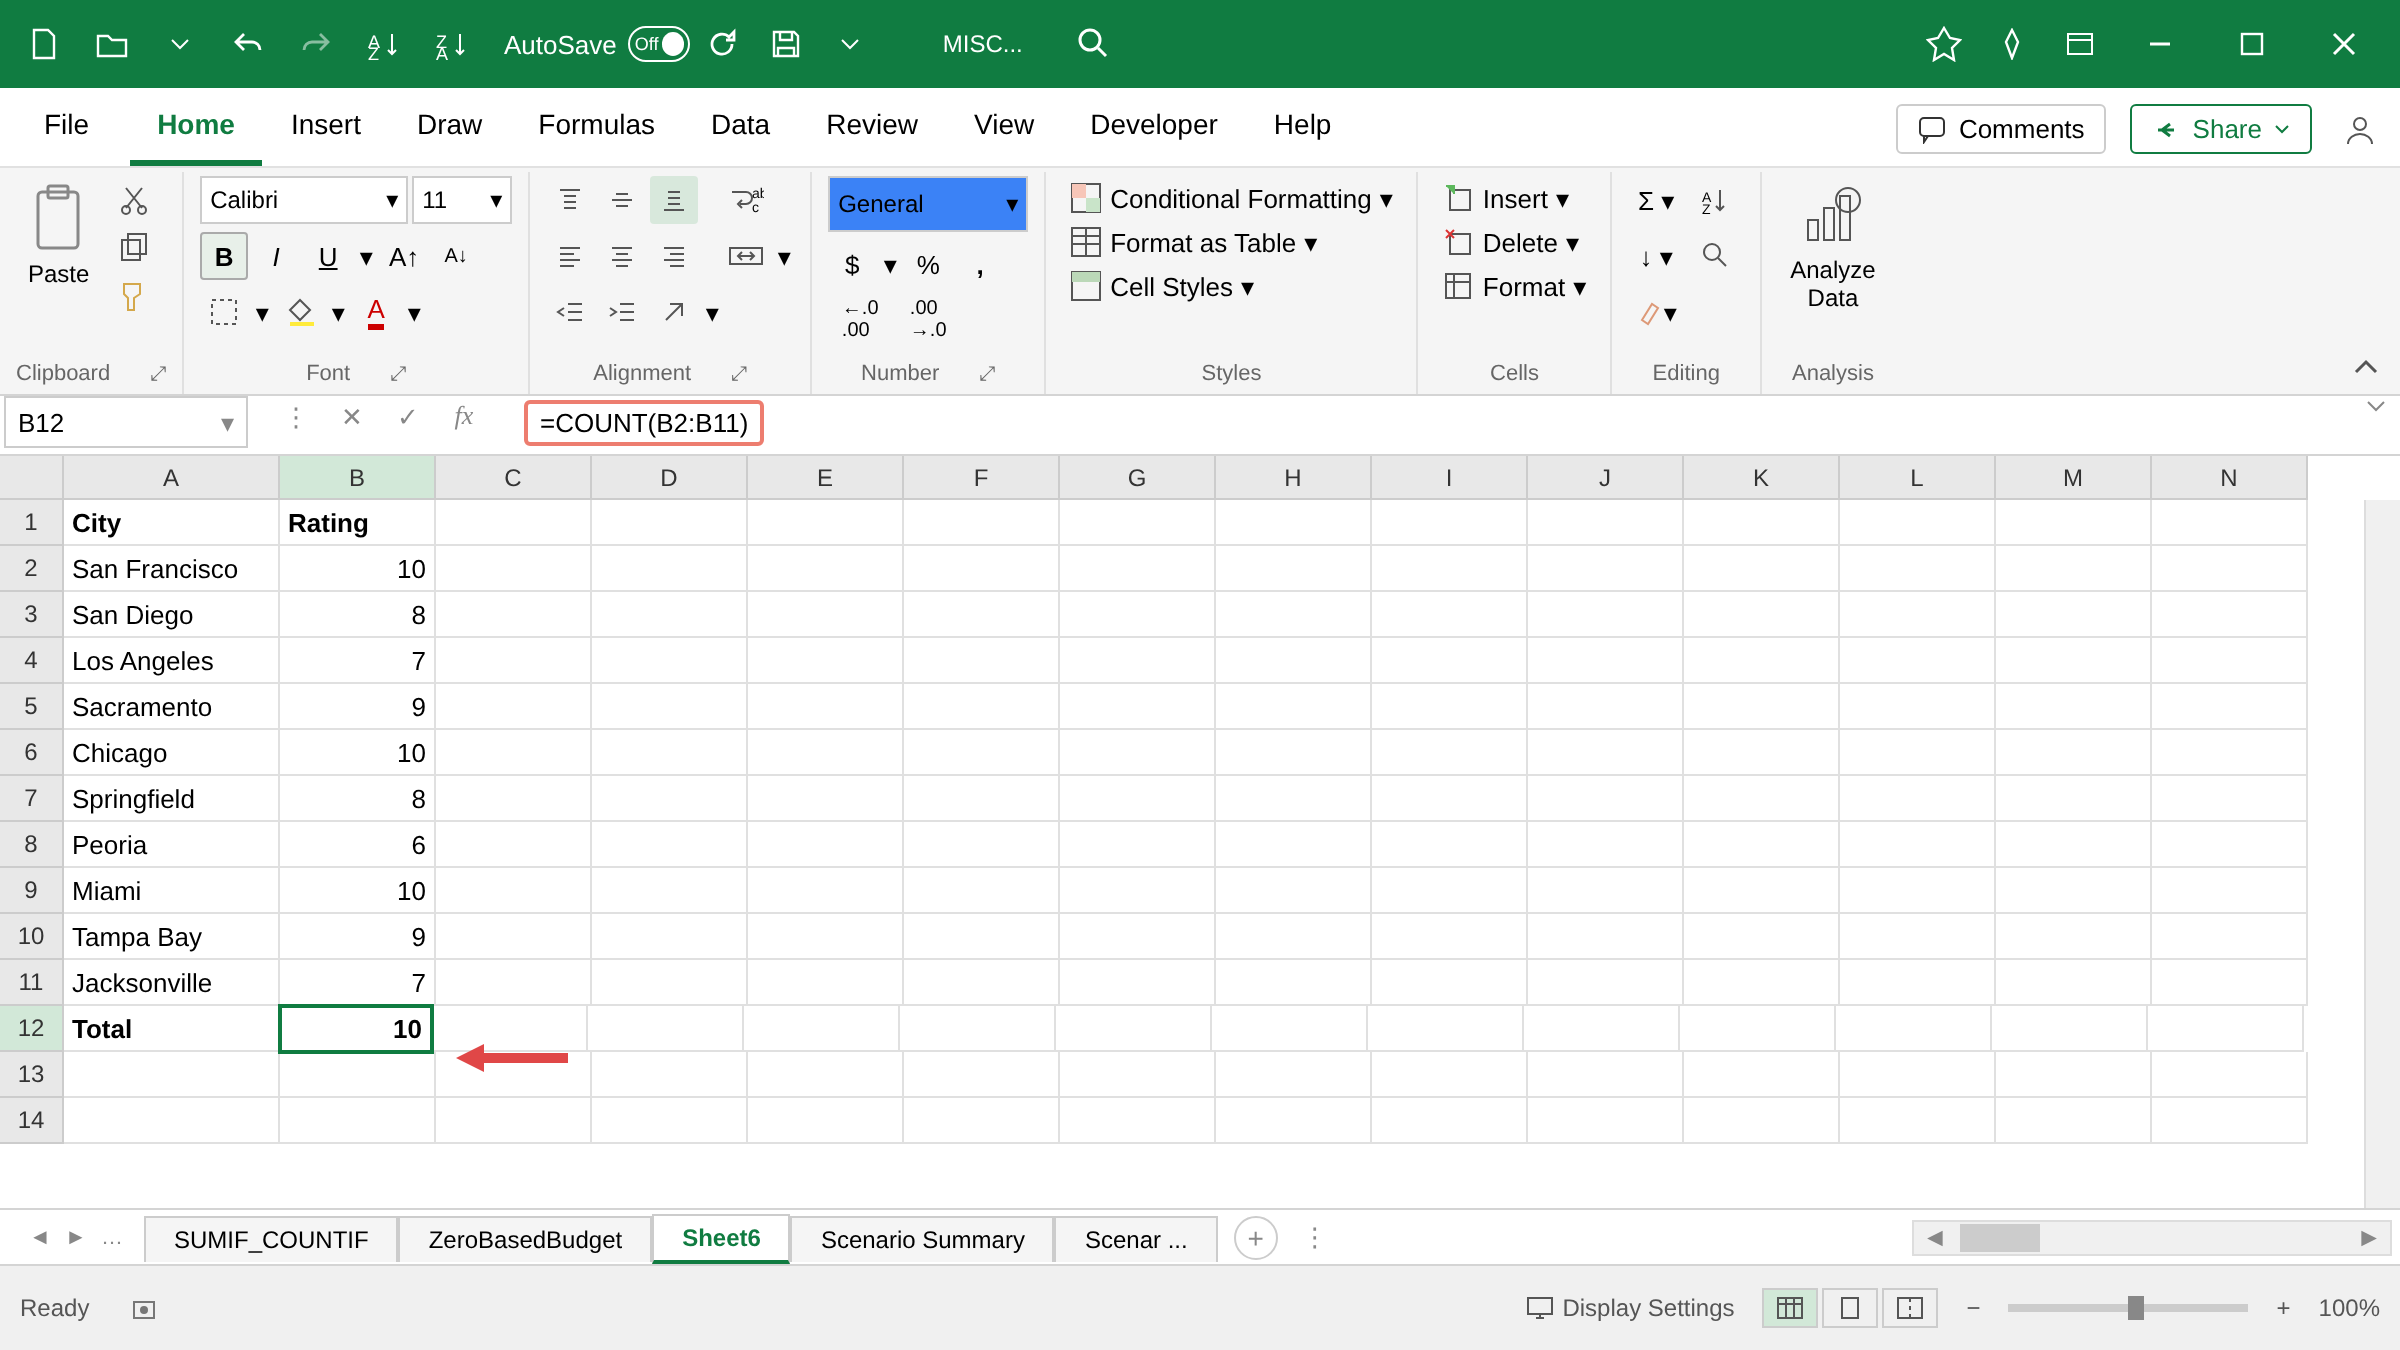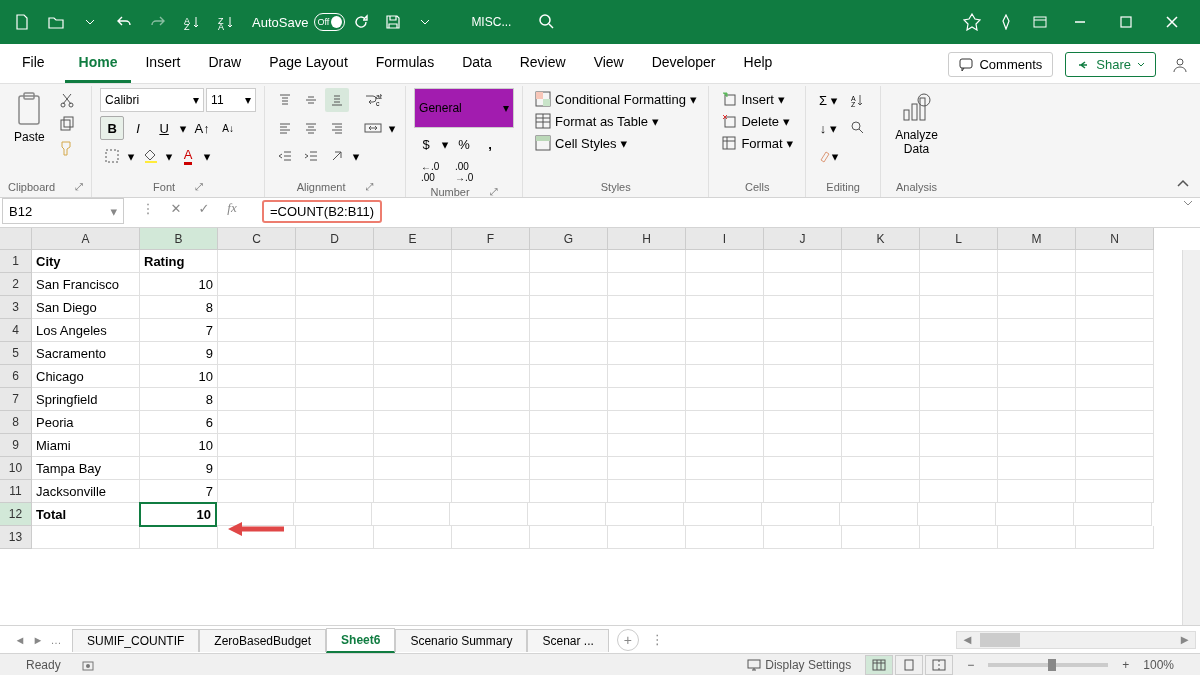--- a/index.html
+++ b/index.html
@@ -31,21 +31,21 @@
 .ribbon-group { border-right: 1px solid #e0e0e0; padding: 2px 8px; display: flex; flex-direction: column; }
 .ribbon-group-content { flex: 1; display: flex; align-items: flex-start; gap: 4px; }
 .ribbon-group-label { text-align: center; font-size: 11px; color: #666; padding: 2px 0; display: flex; align-items: center; justify-content: center; gap: 20px; }
 .ribbon-group-label .launcher { font-size: 10px; cursor: pointer; }
 .big-btn { display: flex; flex-direction: column; align-items: center; justify-content: center; padding: 4px 6px; cursor: pointer; gap: 4px; }
 .small-btn { width: 24px; height: 24px; display: flex; align-items: center; justify-content: center; cursor: pointer; border-radius: 2px; }
 .vert-stack { display: flex; flex-direction: column; gap: 0; }
 .hor-stack { display: flex; gap: 2px; align-items: center; }
 .font-combo { width: 104px; height: 24px; border: 1px solid #ccc; background: #fff; font-size: 12px; padding: 0 4px; display: flex; align-items: center; justify-content: space-between; }
 .size-combo { width: 50px; height: 24px; border: 1px solid #ccc; background: #fff; font-size: 12px; padding: 0 4px; display: flex; align-items: center; justify-content: space-between; }
-.dropdown-combo { height: 40px; border: 1px solid #ccc; background: #a21caf; font-size: 12px; padding: 0 4px; display: flex; align-items: center; justify-content: space-between; }
+.dropdown-combo { height: 28px; border: 1px solid #ccc; background: #3b82f6; font-size: 12px; padding: 0 4px; display: flex; align-items: center; justify-content: space-between; }
 .ribbon-item { display: flex; align-items: center; gap: 4px; padding: 3px 4px; cursor: pointer; font-size: 13px; }
 
 
 .formula-bar { height: 30px; background: #fff; border-bottom: 1px solid #d4d4d4; display: flex; align-items: flex-start; }
 .name-box { width: 122px; height: 26px; border: 1px solid #ccc; margin: 0 2px; padding: 0 6px; font-size: 13px; display: flex; align-items: center; justify-content: space-between; background: #fff; }
 .fx-buttons { display: flex; align-items: center; gap: 8px; padding: 0 12px; }
 .fx-btn { width: 20px; height: 20px; display: flex; align-items: center; justify-content: center; color: #888; cursor: pointer; }
 .fx-label { font-style: italic; font-size: 13px; font-family: 'Times New Roman', serif; }
 .formula-input { flex: 1; height: 26px; padding: 2px 8px; font-size: 13px; display: flex; align-items: center; }
 .formula-highlight { border: 2px solid #ed7d6f; border-radius: 3px; padding: 2px 6px; }
@@ -75,21 +75,21 @@
 .sheet-tabs-bar { height: 28px; background: #fff; border-top: 1px solid #d4d4d4; display: flex; align-items: center; padding: 0 4px; }
 .sheet-nav { display: flex; gap: 2px; align-items: center; padding: 0 8px; }
 .sheet-nav-btn { width: 16px; height: 16px; color: #888; display: flex; align-items: center; justify-content: center; cursor: pointer; font-size: 11px; }
 .sheet-tab { padding: 4px 14px; border: 1px solid #ccc; border-bottom: none; font-size: 12px; cursor: pointer; background: #f5f5f5; margin-top: 2px; }
 .sheet-tab.active { background: #fff; border-bottom: 2px solid #107c41; font-weight: 600; color: #107c41; }
 .new-sheet-btn { width: 22px; height: 22px; border: 1px solid #ccc; border-radius: 50%; display: flex; align-items: center; justify-content: center; cursor: pointer; margin-left: 8px; font-size: 14px; color: #888; }
 .hscroll { margin-left: auto; width: 240px; height: 18px; background: #f0f0f0; border: 1px solid #ddd; display: flex; align-items: center; }
 .hscroll-thumb { width: 40px; height: 14px; background: #ccc; margin-left: 2px; }
 
 
-.status-bar { height: 22px; background: #f0f0f0; border-top: 1px solid #d4d4d4; display: flex; align-items: center; padding: 0 26px; font-size: 12px; color: #555; }
+.status-bar { height: 43px; background: #f0f0f0; border-top: 1px solid #d4d4d4; display: flex; align-items: center; padding: 0 10px; font-size: 12px; color: #555; }
 .status-right { margin-left: auto; display: flex; align-items: center; gap: 14px; }
 .view-btns { display: flex; gap: 2px; }
 .view-btn { width: 28px; height: 20px; border: 1px solid #ccc; display: flex; align-items: center; justify-content: center; cursor: pointer; }
 .view-btn.active { background: #d2e8d8; }
 .zoom-slider { width: 120px; height: 4px; background: #ccc; position: relative; }
 .zoom-thumb { position: absolute; left: 60px; top: -4px; width: 8px; height: 12px; background: #888; }
 
 svg { display: block; }
 </style>
 </head>
@@ -199,21 +199,20 @@
         </svg>
       </div>
   </div>
 </div>
 
 <div class="ribbon-tabs">
   <div class="ribbon-tab">File</div>
   <div class="ribbon-tab active">Home</div>
   <div class="ribbon-tab">Insert</div>
   <div class="ribbon-tab">Draw</div>
-  <div class="ribbon-tab">Page Layout</div>
   <div class="ribbon-tab">Formulas</div>
   <div class="ribbon-tab">Data</div>
   <div class="ribbon-tab">Review</div>
   <div class="ribbon-tab">View</div>
   <div class="ribbon-tab">Developer</div>
   <div class="ribbon-tab">Help</div>
   <div class="ribbon-right">
     <div class="comments-btn">
       <svg width="14" height="14">
           <rect x="1" y="1" width="12" height="9" rx="2" fill="none" stroke="#333"></rect>
@@ -822,20 +821,37 @@
         <div class="cell col-other"></div>
         <div class="cell col-other"></div>
         <div class="cell col-other"></div>
         <div class="cell col-other"></div>
         <div class="cell col-other"></div>
         <div class="cell col-other"></div>
         <div class="cell col-other"></div>
         <div class="cell col-other"></div>
         <div class="cell col-other"></div>
       </div>
+    <div class="grid-row">
+        <div class="row-header">14</div>
+        <div class="cell col-A"></div>
+        <div class="cell col-B"></div>
+        <div class="cell col-other"></div>
+        <div class="cell col-other"></div>
+        <div class="cell col-other"></div>
+        <div class="cell col-other"></div>
+        <div class="cell col-other"></div>
+        <div class="cell col-other"></div>
+        <div class="cell col-other"></div>
+        <div class="cell col-other"></div>
+        <div class="cell col-other"></div>
+        <div class="cell col-other"></div>
+        <div class="cell col-other"></div>
+        <div class="cell col-other"></div>
+      </div>
   </div>
   <div class="scroll-v"></div>
 
   <svg class="arrow-annotation" width="60" height="20">
     <path d="M58 10 L12 10" stroke="#e04747" stroke-width="5"></path>
     <path d="M2 10 L16 3 L16 17 Z" fill="#e04747"></path>
   </svg>
 </div>
 
 <div class="sheet-tabs-bar">

